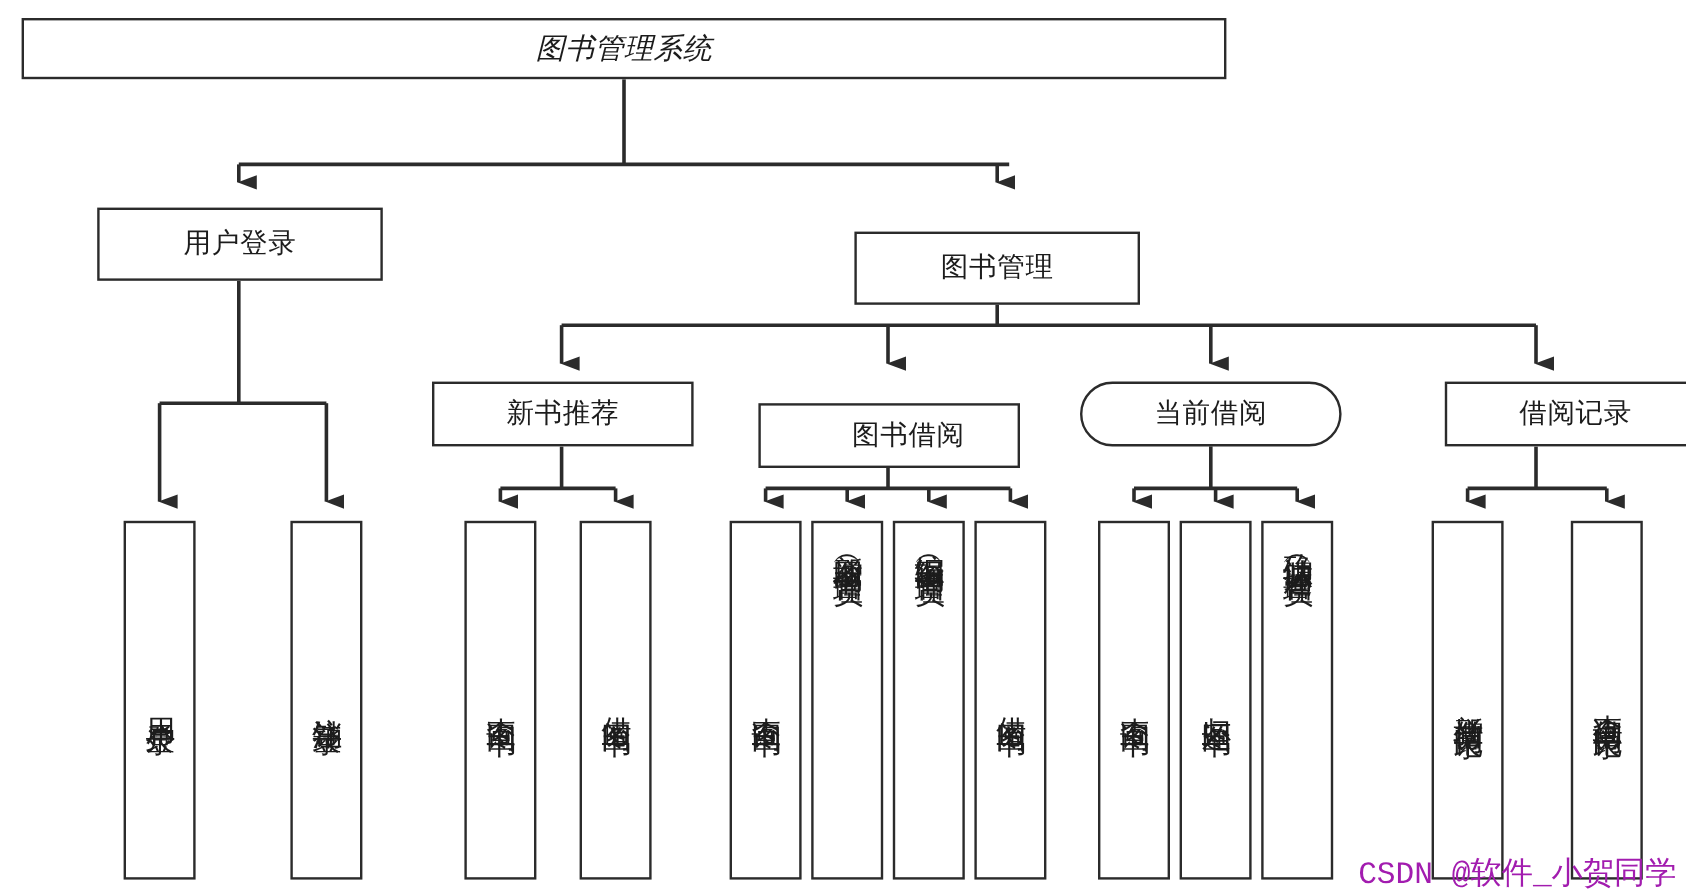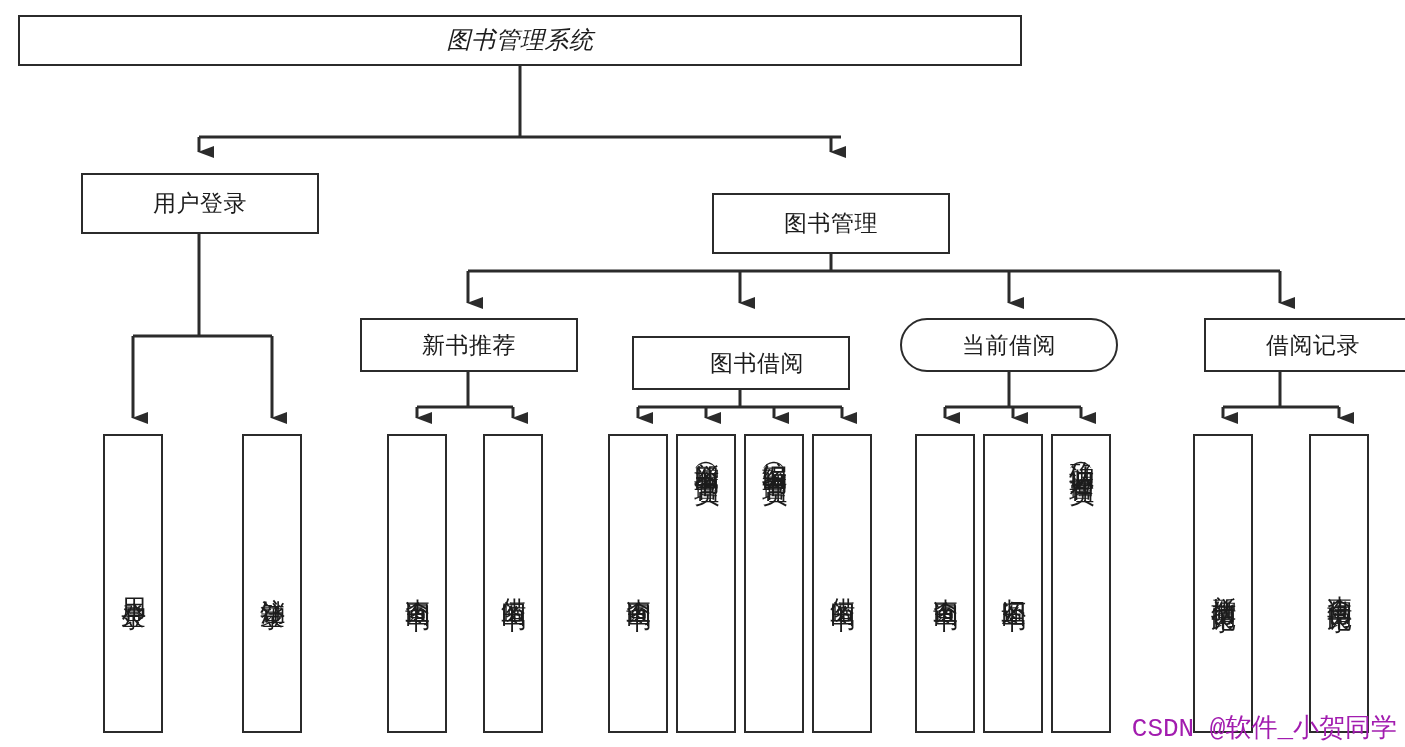--- a/index.html
+++ b/index.html
@@ -144,21 +144,21 @@
   </div>
 
   <div class="node horiz" style="left:81px; top:173px; width:238px; height:61px;">
     <span class="node-label">用户登录</span>
   </div>
 
   <div class="node horiz" style="left:712px; top:173px; width:238px; height:61px;margin-top:20px;">
     <span class="node-label">图书管理</span>
   </div>
 
-  <div class="node horiz" style="left:360px; top:318px; width:218px; height:54px;">
+  <div class="node horiz" style="left:360px; top:318px; width:218px; height:54px;font-family:Liberation Serif, serif;">
     <span class="node-label">新书推荐</span>
   </div>
 
   <div class="node horiz" style="left:632px; top:336px; width:218px; height:54px;padding-left:32px;">
     <span class="node-label">图书借阅</span>
   </div>
 
   <div class="node horiz" style="left:900px; top:318px; width:218px; height:54px;border-radius:27px;">
     <span class="node-label">当前借阅</span>
   </div>

